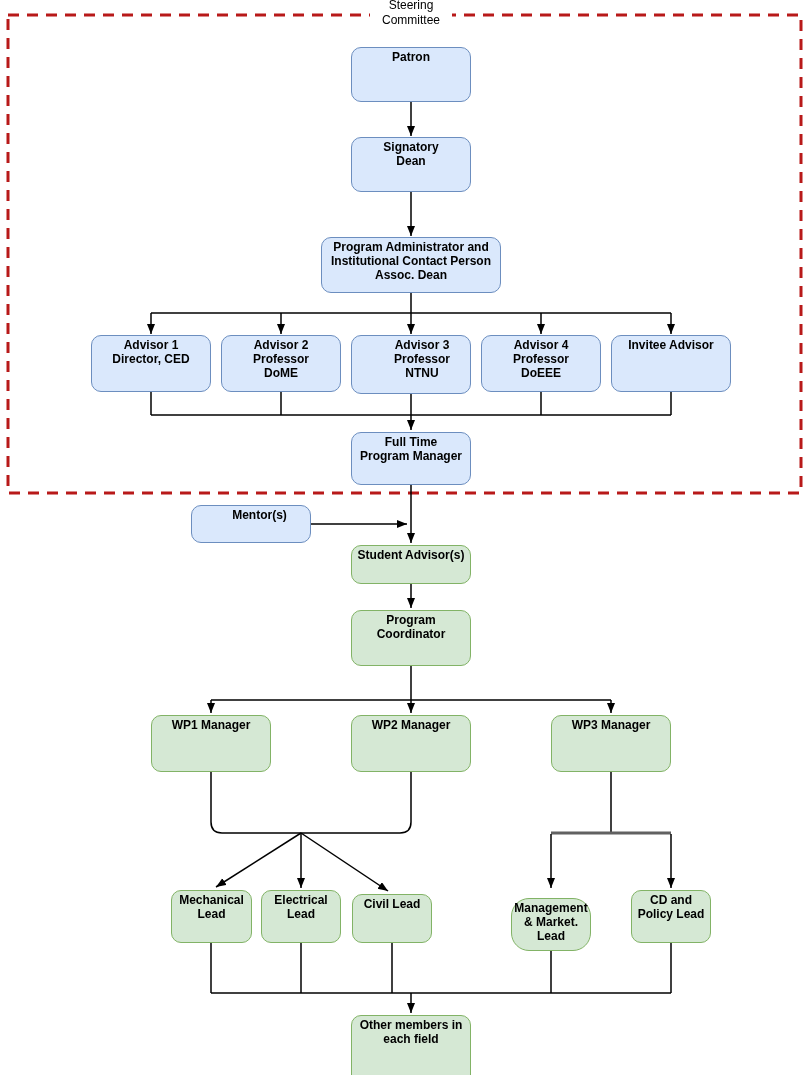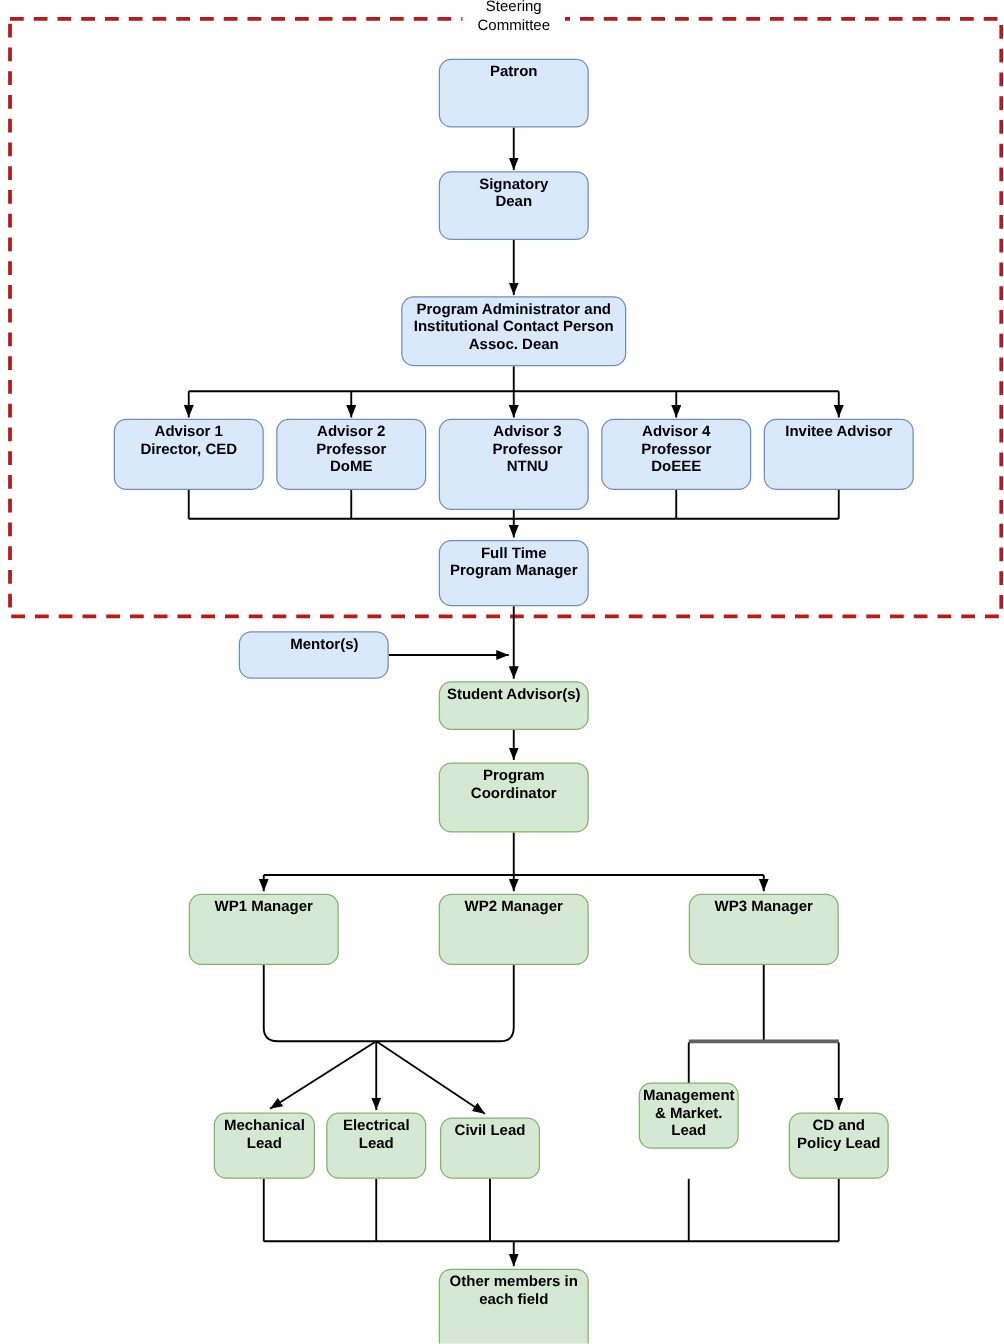--- a/index.html
+++ b/index.html
@@ -119,21 +119,21 @@
 
   <div class="node blue" style="left:91px;top:335px;width:120px;height:57px;">
     <span>Advisor 1
 Director, CED</span>
   </div>
   <div class="node blue" style="left:221px;top:335px;width:120px;height:57px;">
     <span>Advisor 2
 Professor
 DoME</span>
   </div>
-  <div class="node blue" style="left:351px;top:335px;width:120px;height:73px;padding-left:24px;">
+  <div class="node blue" style="left:351px;top:335px;width:120px;height:59px;padding-left:24px;">
     <span>Advisor 3
 Professor
 NTNU</span>
   </div>
   <div class="node blue" style="left:481px;top:335px;width:120px;height:57px;">
     <span>Advisor 4
 Professor
 DoEEE</span>
   </div>
   <div class="node blue" style="left:611px;top:335px;width:120px;height:57px;">
@@ -172,21 +172,21 @@
     <span>Mechanical
 Lead</span>
   </div>
   <div class="node green" style="left:261px;top:890px;width:80px;height:53px;">
     <span>Electrical
 Lead</span>
   </div>
   <div class="node green" style="left:352px;top:894px;width:80px;height:49px;">
     <span>Civil Lead</span>
   </div>
-  <div class="node green" style="left:511px;top:866px;width:80px;height:53px;">
+  <div class="node green" style="left:511px;top:898px;width:80px;height:53px;border-radius:18px;">
     <span>Management
 &amp; Market.
 Lead</span>
   </div>
   <div class="node green" style="left:631px;top:890px;width:80px;height:53px;">
     <span>CD and
 Policy Lead</span>
   </div>
 
   <div class="node green" style="left:351px;top:1015px;width:120px;height:72px;">

